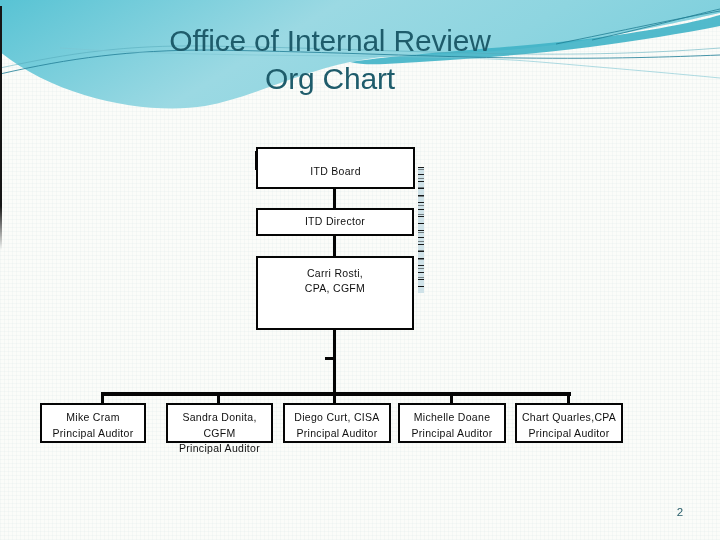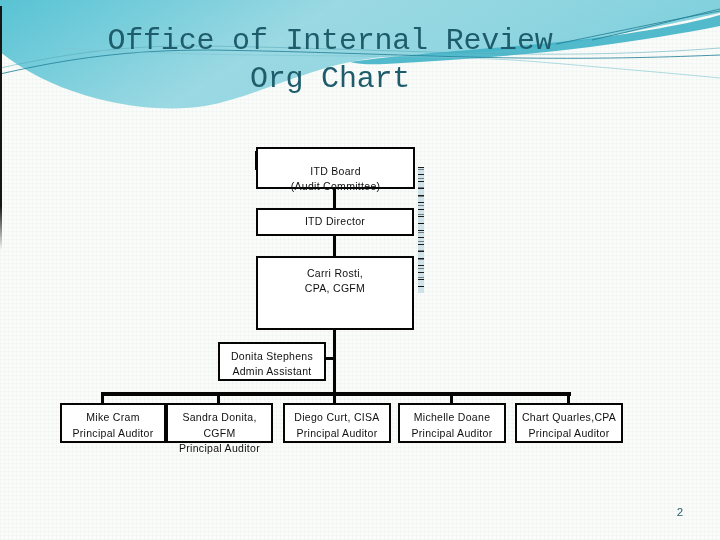--- a/index.html
+++ b/index.html
@@ -13,34 +13,33 @@
   }
   #wave-svg{position:absolute;left:0;top:0;}
   #left-edge{
     position:absolute;left:0;top:6px;width:2px;height:244px;
     background:linear-gradient(180deg,#161616 0%,#161616 82%,rgba(22,22,22,0) 100%);
   }
   #title{
     position:absolute;left:90px;top:22px;width:480px;
     text-align:center;color:#1E5C6B;font-size:30px;line-height:38px;
     letter-spacing:-0.2px;
-    font-family:Liberation Mono, monospace;
   }
   .node{
     position:absolute;box-sizing:border-box;background:#fff;
     border:2.5px solid #050505;text-align:center;
     font-size:10.5px;color:#101010;letter-spacing:0.3px;
   }
   .node .ln{display:block;}
   #n-board{left:256px;top:147px;width:159px;height:42px;padding-top:15px;line-height:15px;}
   #n-director{left:256px;top:208px;width:158px;height:28px;line-height:23px;}
   #n-manager{left:256px;top:256px;width:158px;height:74px;padding-top:8px;line-height:15px;}
   #n-assistant{left:218px;top:342px;width:108px;height:39px;padding-top:5px;line-height:14.5px;border-width:2px;}
   .leaf{top:403px;height:40px;border-width:2px;padding-top:5px;line-height:15.5px;}
-  #n-a1{left:60px;width:106px;}
+  #n-a1{left:40px;width:106px;}
   #n-a2{left:166px;width:107px;}
   #n-a3{left:283px;width:108px;}
   #n-a4{left:398px;width:108px;}
   #n-a5{left:515px;width:108px;}
   .conn{position:absolute;background:#050505;}
   #c-v1{left:333px;top:188px;width:3px;height:21px;}
   #c-v2{left:333px;top:235px;width:3px;height:22px;}
   #c-trunk{left:333px;top:329px;width:3px;height:75px;}
   #c-asst{left:325px;top:357px;width:9px;height:3px;}
   #c-h{left:101px;top:392px;width:470px;height:3.5px;}
@@ -99,36 +98,31 @@
   <div class="conn" id="c-s1"></div>
   <div class="conn" id="c-s2"></div>
   <div class="conn" id="c-s4"></div>
   <div class="conn" id="c-s5"></div>
 
   <div id="tick-strip"></div>
   <div id="board-mark"></div>
 
   <div class="node" id="n-board">
     <span class="ln">ITD Board</span>
-    <span class="ln">(Audit Committee)</span>
   </div>
 
   <div class="node" id="n-director">
     <span class="ln">ITD Director</span>
   </div>
 
   <div class="node" id="n-manager">
     <span class="ln">Carri Rosti,</span>
     <span class="ln">CPA, CGFM</span>
   </div>
 
-  <div class="node" id="n-assistant">
-    <span class="ln">Donita Stephens</span>
-    <span class="ln">Admin Assistant</span>
-  </div>
 
   <div class="node leaf" id="n-a1">
     <span class="ln">Mike Cram</span>
     <span class="ln">Principal Auditor</span>
   </div>
 
   <div class="node leaf" id="n-a2">
     <span class="ln">Sandra Donita, CGFM</span>
     <span class="ln">Principal Auditor</span>
   </div>

